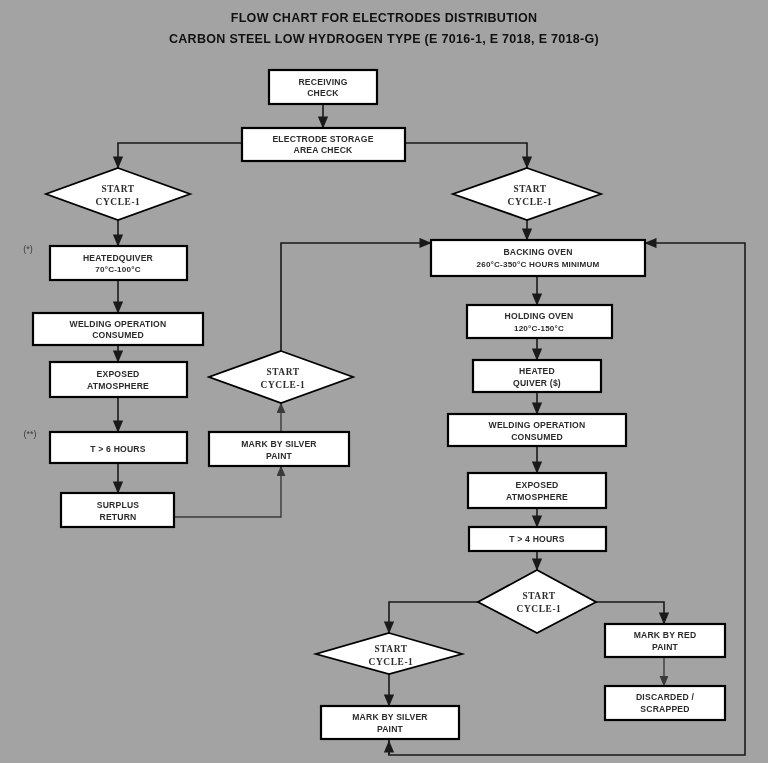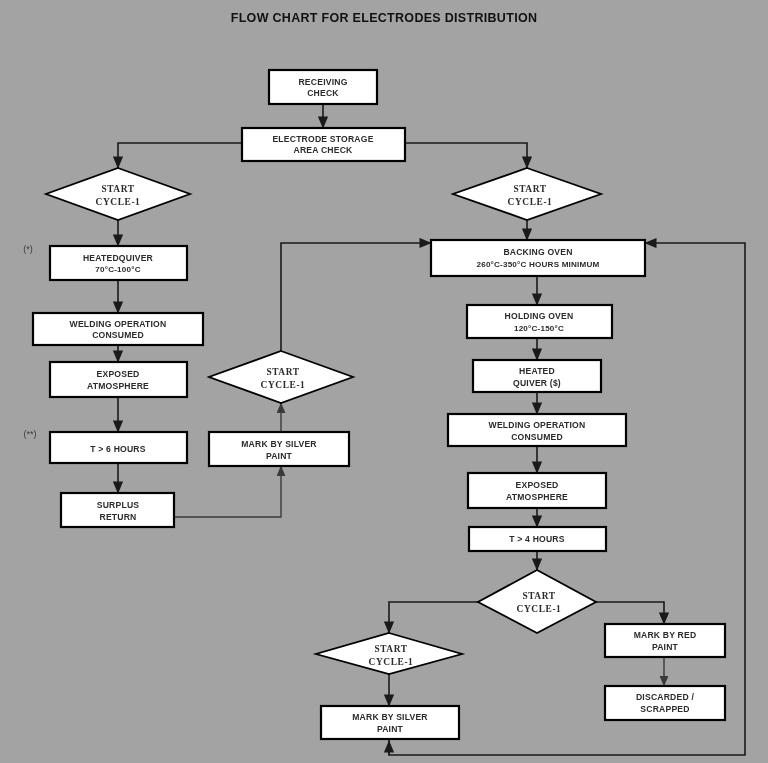--- a/index.html
+++ b/index.html
@@ -91,20 +91,21 @@
     text-anchor: middle;
   }
 </style>
 </head>
 <body>
 
 <div id="page">
 
   <div class="title-block">
     <div class="title-line">FLOW CHART FOR  ELECTRODES DISTRIBUTION</div>
+    <div class="title-line">CARBON STEEL LOW HYDROGEN TYPE (E 7016-1, E 7018, E 7018-G)</div>
   </div>
 
   <svg id="diagram" viewBox="0 0 768 763">
     <defs>
       <marker id="arw" markerWidth="9" markerHeight="9" refX="7.2" refY="3.2" orient="auto" markerUnits="strokeWidth">
         <path d="M0,0 L7.6,3.2 L0,6.4 z" fill="#1a1a1a"></path>
       </marker>
       <marker id="arw2" markerWidth="9" markerHeight="9" refX="7.2" refY="3.2" orient="auto" markerUnits="strokeWidth">
         <path d="M0,0 L7.6,3.2 L0,6.4 z" fill="#3a3a3a"></path>
       </marker>

